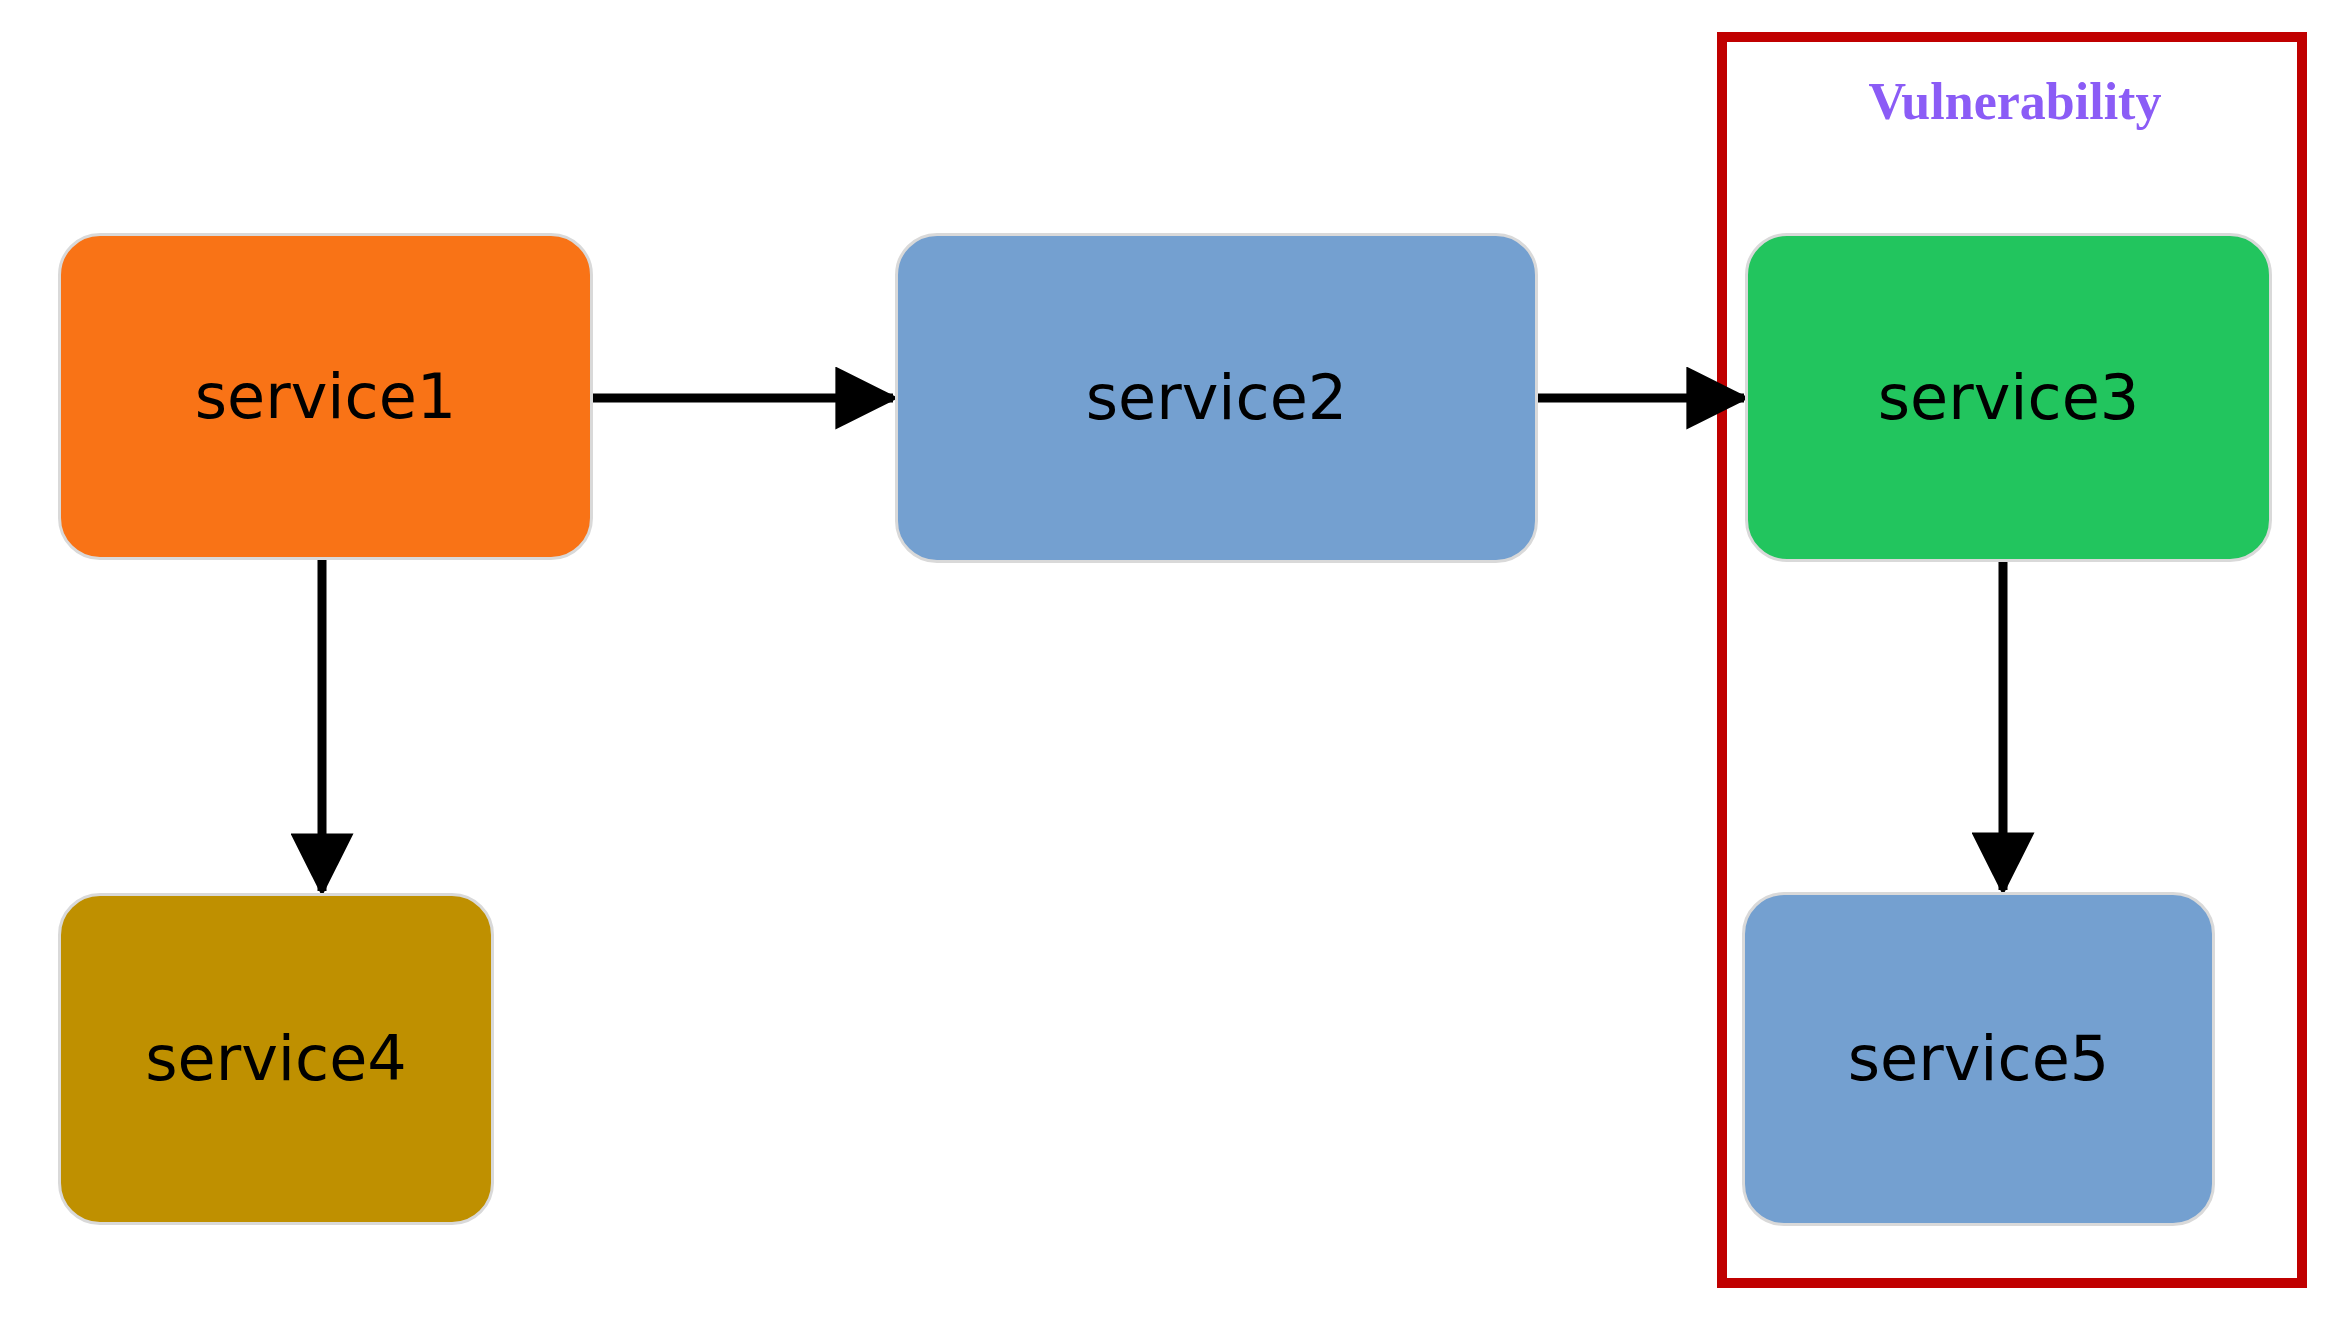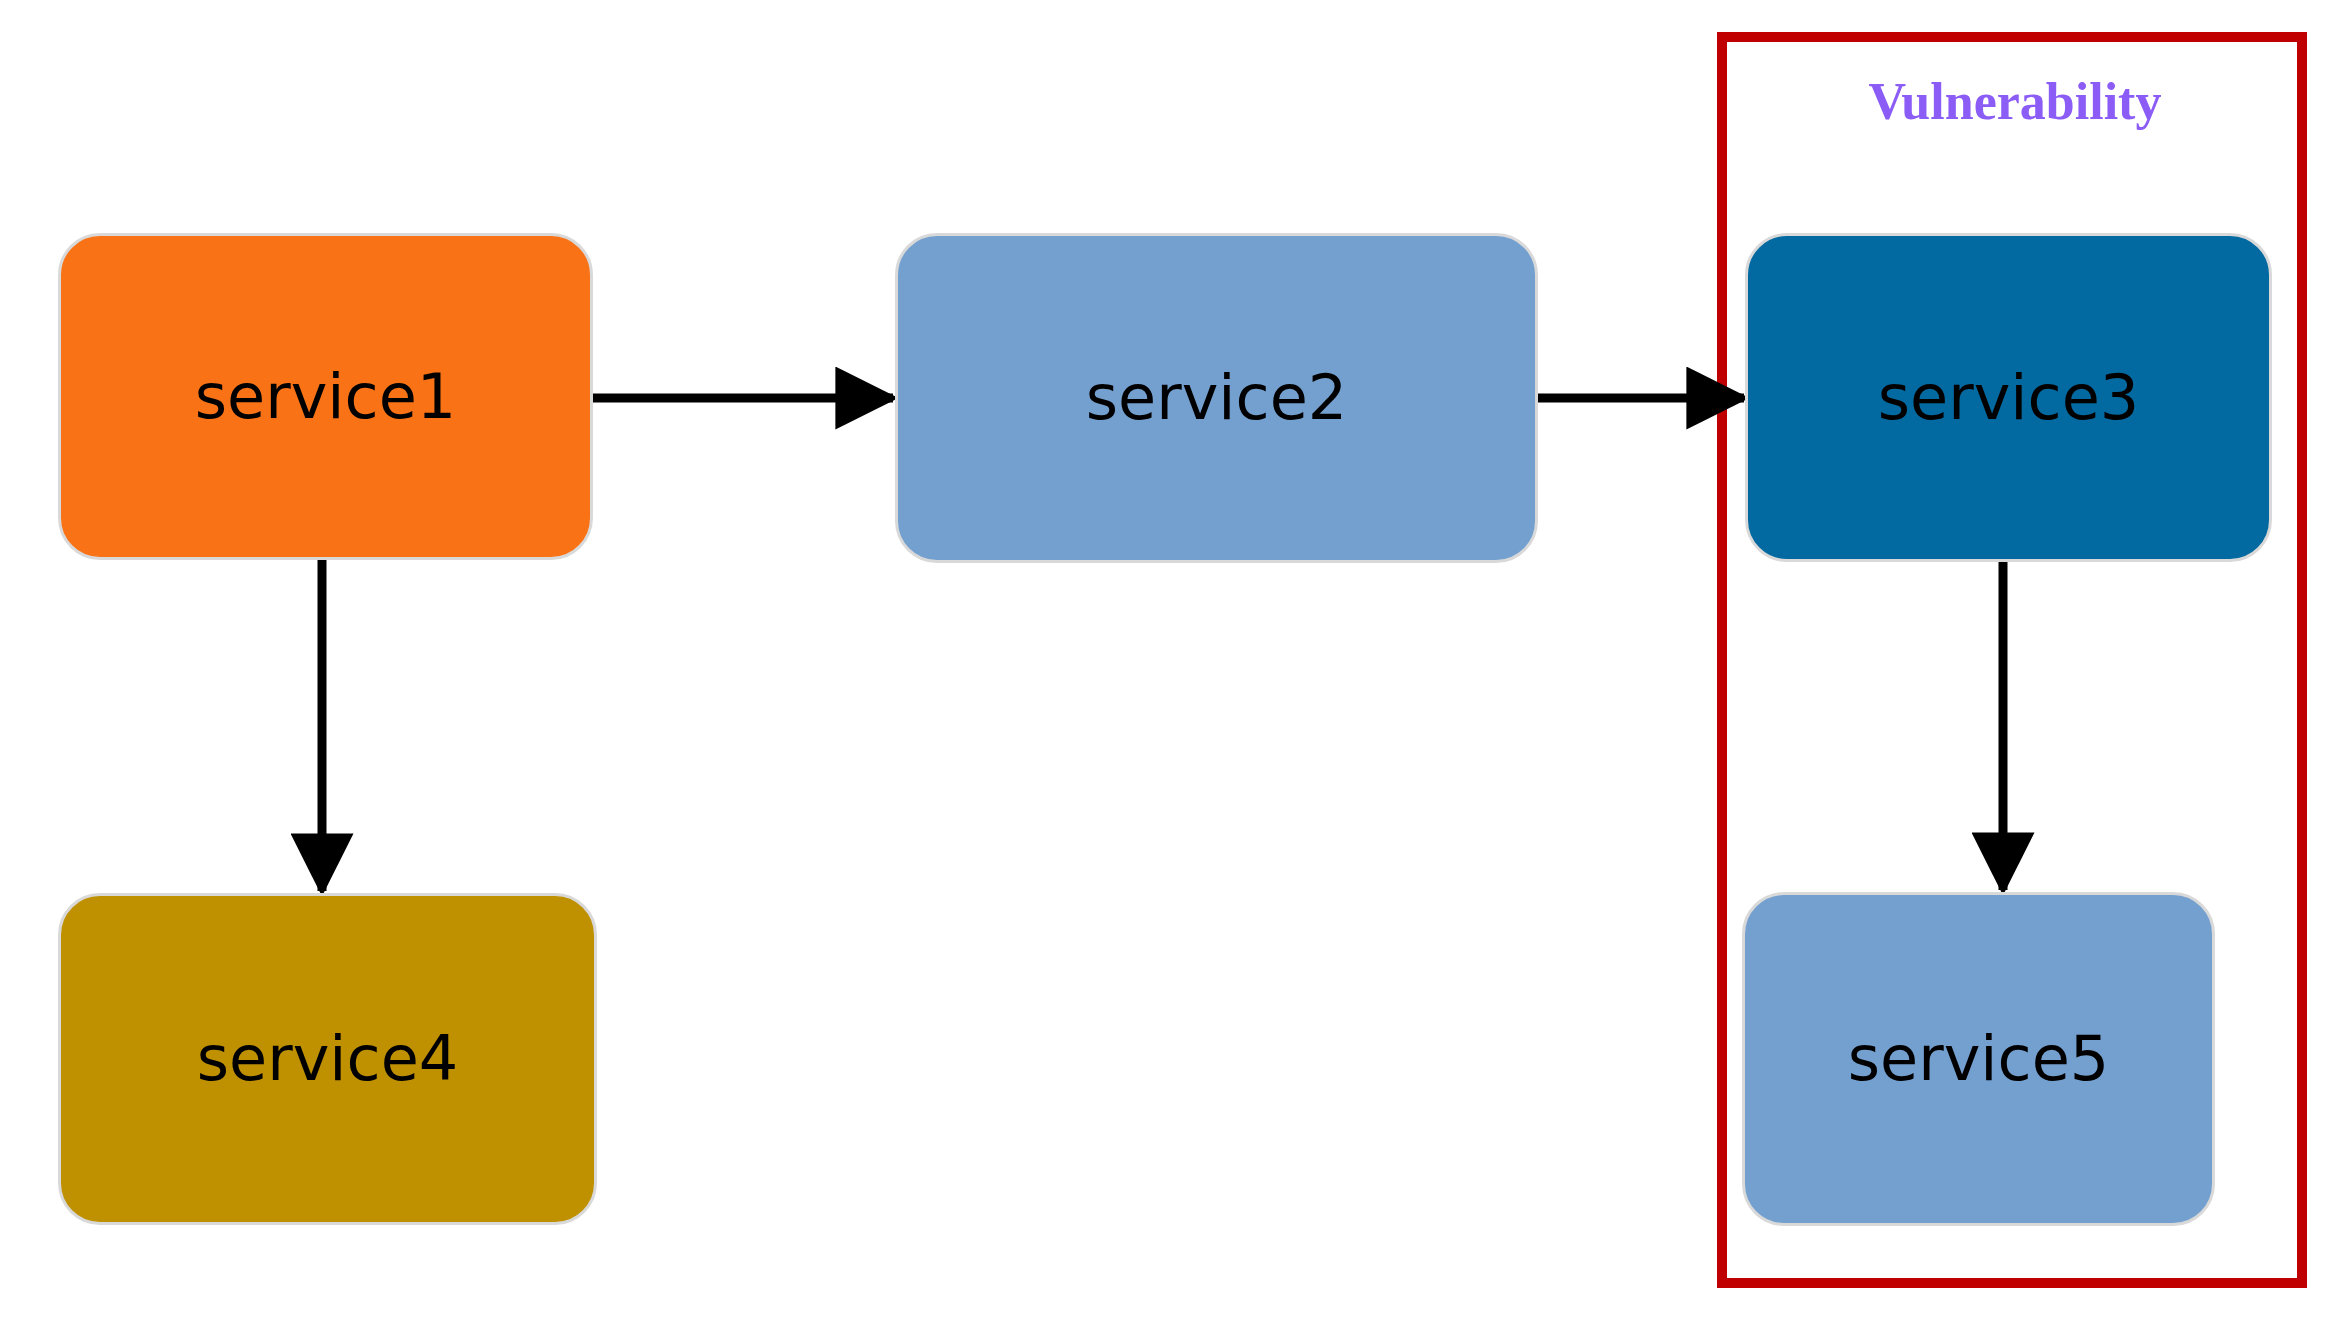--- a/index.html
+++ b/index.html
@@ -76,24 +76,24 @@
       </g>
   </svg>
 
   <div id="node-layer">
       <div class="node" style="left: 58px; top: 233px; width: 535px; height: 327px; background: #f97316; border-color: rgb(217, 217, 217);">
         <span class="node-label" style="font-size: 62px;">service1</span>
       </div>
       <div class="node" style="left: 895px; top: 233px; width: 643px; height: 330px; background: rgb(116, 160, 208); border-color: rgb(217, 217, 217);">
         <span class="node-label" style="font-size: 62px;">service2</span>
       </div>
-      <div class="node" style="left: 1745px; top: 233px; width: 527px; height: 329px; background: #0369a1; border-color: rgb(217, 217, 217);">
+      <div class="node" style="left: 1745px; top: 233px; width: 527px; height: 329px; background: #22c55e; border-color: rgb(217, 217, 217);">
         <span class="node-label" style="font-size: 62px;">service3</span>
       </div>
-      <div class="node" style="left: 58px; top: 893px; width: 539px; height: 332px; background: rgb(191, 144, 0); border-color: rgb(217, 217, 217);">
+      <div class="node" style="left: 58px; top: 893px; width: 436px; height: 332px; background: rgb(191, 144, 0); border-color: rgb(217, 217, 217);">
         <span class="node-label" style="font-size: 62px;">service4</span>
       </div>
       <div class="node" style="left: 1742px; top: 892px; width: 473px; height: 334px; background: rgb(116, 160, 208); border-color: rgb(217, 217, 217);">
         <span class="node-label" style="font-size: 62px; text-align: right;">service5</span>
       </div>
     </div>
 
 </div>
 
 </body></html>

